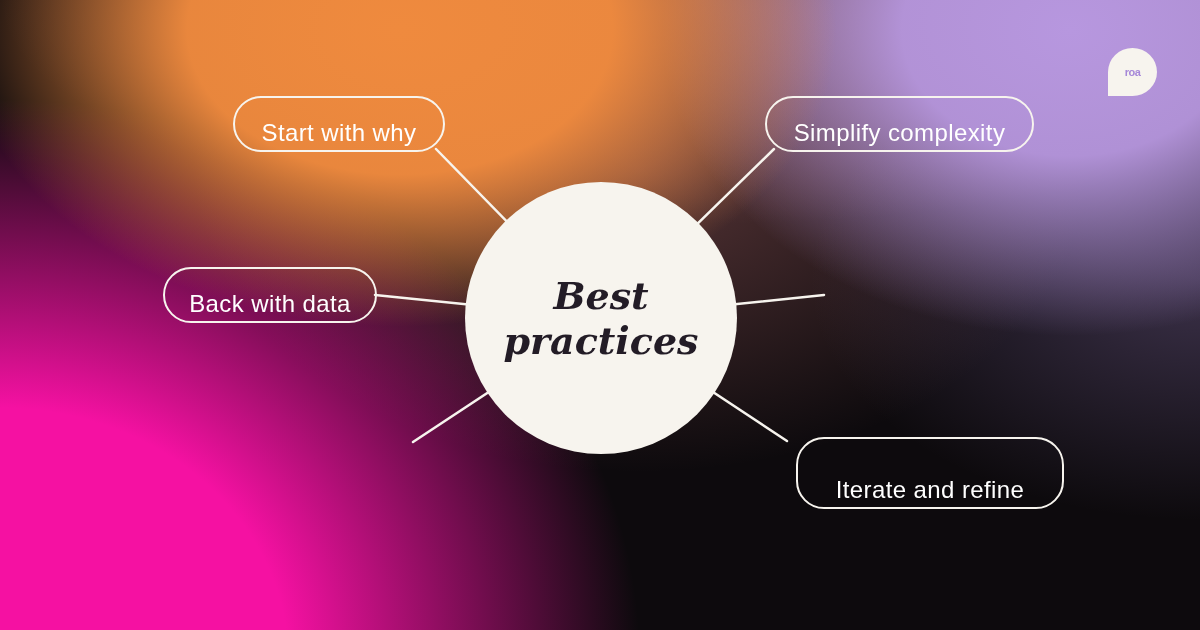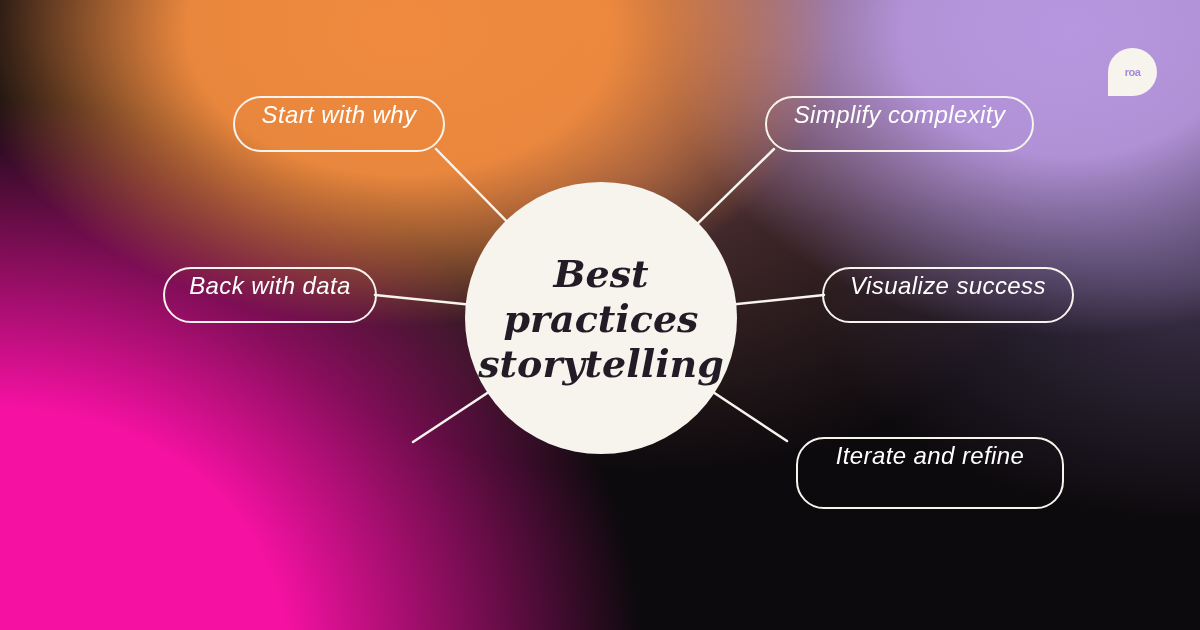--- a/index.html
+++ b/index.html
@@ -51,32 +51,31 @@
     font-size: 38px;
     line-height: 45px;
     color: #231c26;
     text-align: center;
   }
   .center-title span { display: block; }
   .node {
     position: absolute;
     z-index: 2;
     display: flex;
-    align-items: flex-start;
+    align-items: flex-end;
     justify-content: center;
     border: 2.5px solid #f7f4ee;
     border-radius: 28px;
     color: #ffffff;
     font-size: 24px;
     line-height: 34px;
     letter-spacing: 0.4px;
     text-align: center;
     box-sizing: border-box;
     padding: 0 10px;
-    font-style: italic;
   }
   .node-start      { left: 233px; top:  96px; width: 212px; height: 56px; }
   .node-simplify   { left: 765px; top:  96px; width: 269px; height: 56px; }
   .node-back       { left: 163px; top: 267px; width: 214px; height: 56px; }
   .node-visualize  { left: 822px; top: 267px; width: 252px; height: 56px; }
   .node-highlight  { left: 150px; top: 438px; width: 272px; height: 90px; }
   .node-iterate    { left: 796px; top: 437px; width: 268px; height: 72px; }
   .logo {
     position: absolute;
     left: 1108px; top: 48px;
@@ -105,39 +104,35 @@
     <line x1="774" y1="149" x2="601" y2="318"></line>
     <line x1="375" y1="295" x2="601" y2="318"></line>
     <line x1="824" y1="295" x2="601" y2="318"></line>
     <line x1="413" y1="442" x2="601" y2="318"></line>
     <line x1="787" y1="441" x2="601" y2="318"></line>
   </svg>
 
   <div class="center-circle">
     <div class="center-title">
       <span>Best practices</span>
-      <span>storytelling</span>
     </div>
   </div>
 
   <div class="node node-start">
     <span>Start with why</span>
   </div>
 
   <div class="node node-back">
     <span>Back with data</span>
   </div>
 
   <div class="node node-simplify">
     <span>Simplify complexity</span>
   </div>
 
-  <div class="node node-visualize">
-    <span>Visualize success</span>
-  </div>
 
 
   <div class="node node-iterate">
     <span>Iterate and refine</span>
   </div>
 
   <div class="logo">
     <span class="logo-text">roa</span>
   </div>
 

